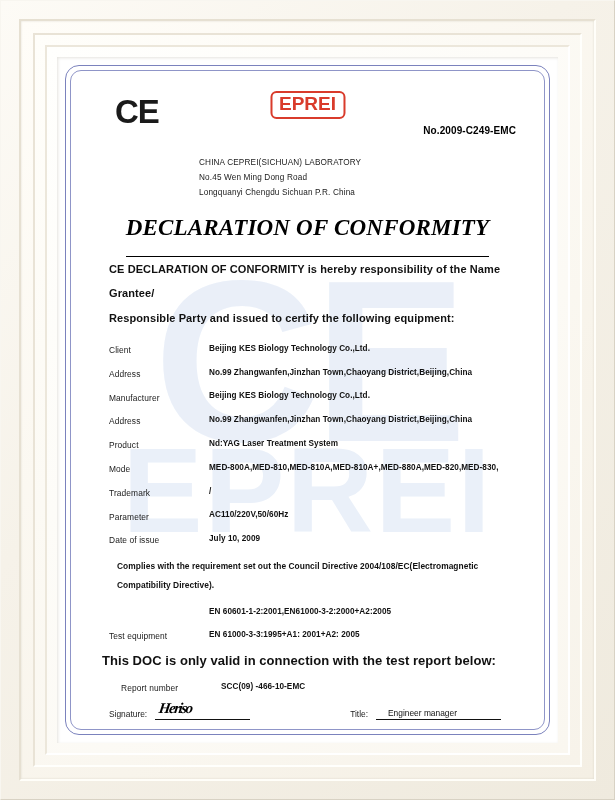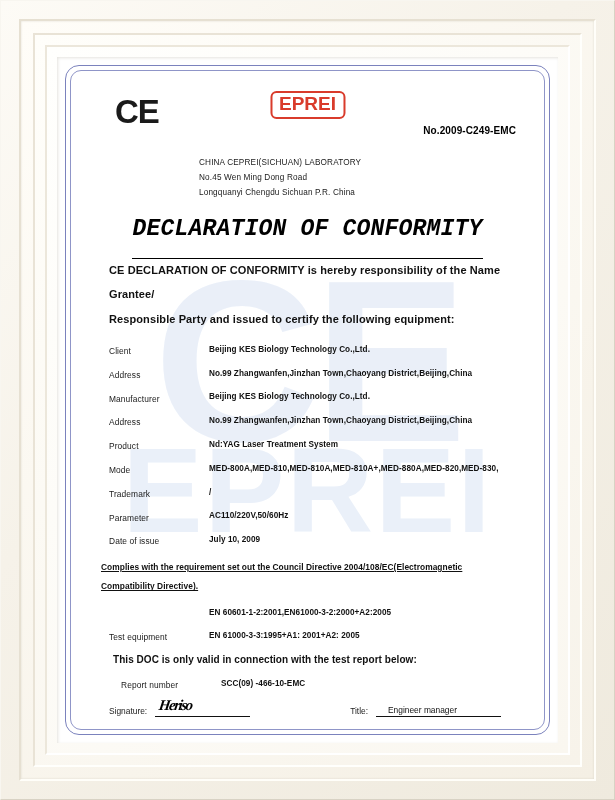--- a/index.html
+++ b/index.html
@@ -182,21 +182,20 @@
     font-style: italic;
     font-weight: bold;
     font-size: 23px;
     color: #000;
     margin-top: 14px;
     letter-spacing: 0.2px;
   }
   .doc-title span {
     border-bottom: 1.6px solid #000;
     padding-bottom: 16px;
-    font-family: Liberation Mono, monospace;
   }
 
   
   .intro {
     margin-top: 16px;
     margin-left: 10px;
     font-size: 11px;
     font-weight: bold;
     color: #111;
     line-height: 2.25;
@@ -229,32 +228,31 @@
     line-height: 1.5;
   }
   .field-value .line2 {
     display: block;
     margin-top: 11px;
   }
 
   
   .statement {
     margin-top: 6px;
-    margin-left: 2px;
+    margin-left: 18px;
     font-size: 8.4px;
     font-weight: bold;
     color: #111;
     line-height: 2.3;
     letter-spacing: 0.05px;
-    text-decoration: underline;
   }
   .statement-single {
     margin-top: 10px;
-    margin-left: 14px;
-    font-size: 10px;
+    margin-left: 3px;
+    font-size: 13px;
     font-weight: bold;
     color: #111;
     letter-spacing: 0.05px;
   }
 
   
   .sig-row {
     margin-top: 6px;
     margin-left: 10px;
     display: flex;

